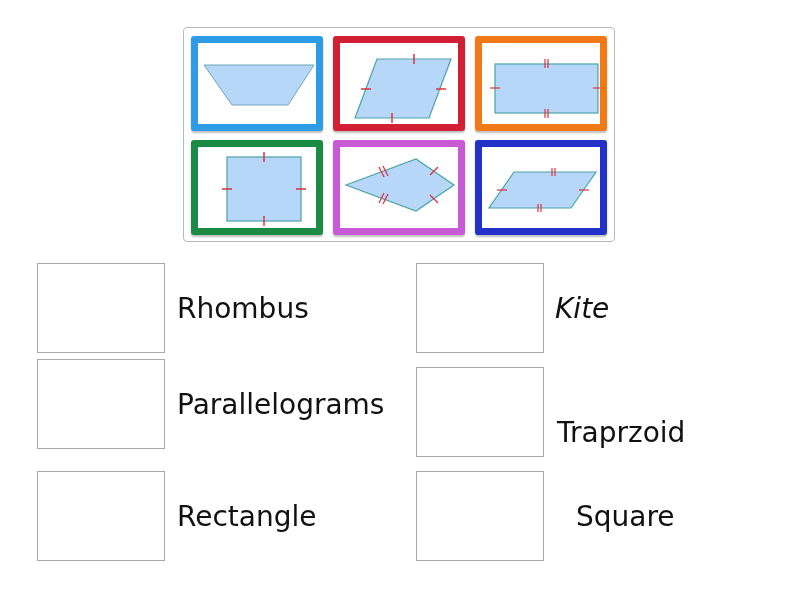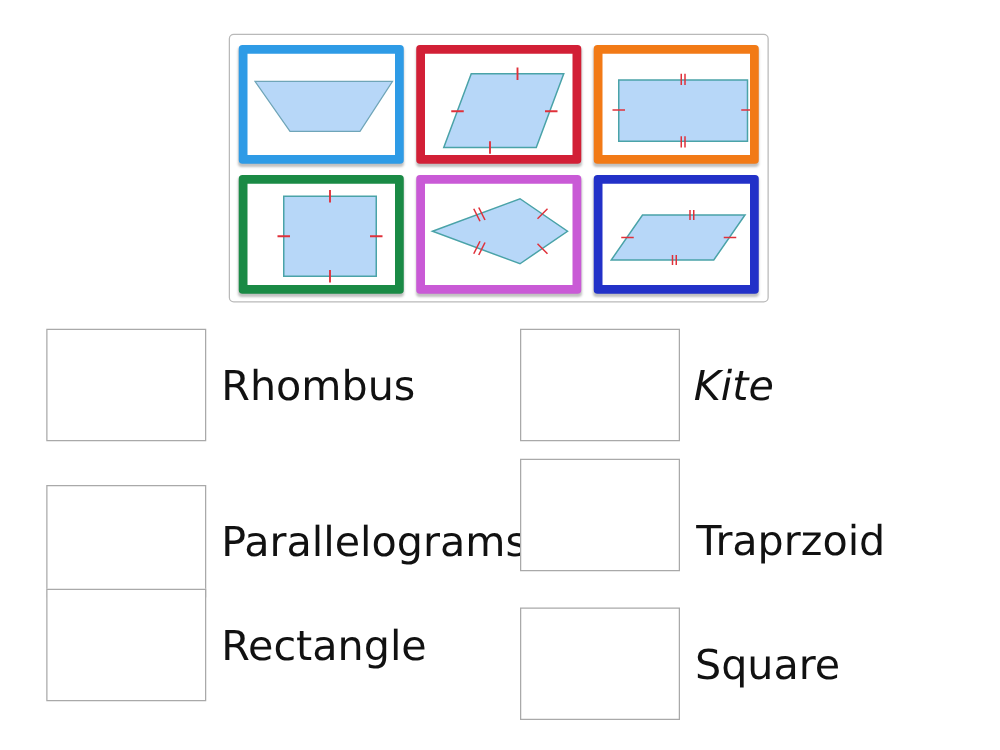--- a/index.html
+++ b/index.html
@@ -52,21 +52,21 @@
       align-items: center;
     }
     .drop-box {
       width: 128px;
       height: 90px;
       border: 1px solid #a9a9a9;
       box-sizing: border-box;
       background: #ffffff;
     }
     .drop-label {
-      font-size: 33px;
+      font-size: 28px;
       color: #111111;
       margin-left: 12px;
       letter-spacing: 0px;
       white-space: nowrap;
     }
   </style>
 </head>
 <body>
 
 <div class="stage">
@@ -145,38 +145,38 @@
       </svg>
     </div>
 
   </div>
 
   <div class="drop-row" style="left:37px;top:263px;height:90px;">
     <div class="drop-box"></div>
     <span class="drop-label">Rhombus</span>
   </div>
 
-  <div class="drop-row" style="left:37px;top:388px;height:90px;justify-content:center;">
+  <div class="drop-row" style="left:37px;top:359px;height:90px;justify-content:center;">
     <div class="drop-box"></div>
     <span class="drop-label">Parallelograms</span>
   </div>
 
   <div class="drop-row" style="left:37px;top:471px;height:90px;">
     <div class="drop-box"></div>
     <span class="drop-label">Rectangle</span>
   </div>
 
   <div class="drop-row" style="left:416px;top:263px;height:90px;">
     <div class="drop-box"></div>
     <span class="drop-label" style="margin-left:11px;font-style:italic;">Kite</span>
   </div>
 
   <div class="drop-row" style="left:416px;top:367px;height:90px;">
     <div class="drop-box"></div>
     <span class="drop-label" style="margin-left:13px;margin-top:40px;">Traprzoid</span>
   </div>
 
-  <div class="drop-row" style="left:416px;top:486px;height:90px;">
+  <div class="drop-row" style="left:416px;top:471px;height:90px;gap:20px;">
     <div class="drop-box"></div>
     <span class="drop-label" style="margin-left:12px;">Square</span>
   </div>
 
 </div>
 
 </body></html>

